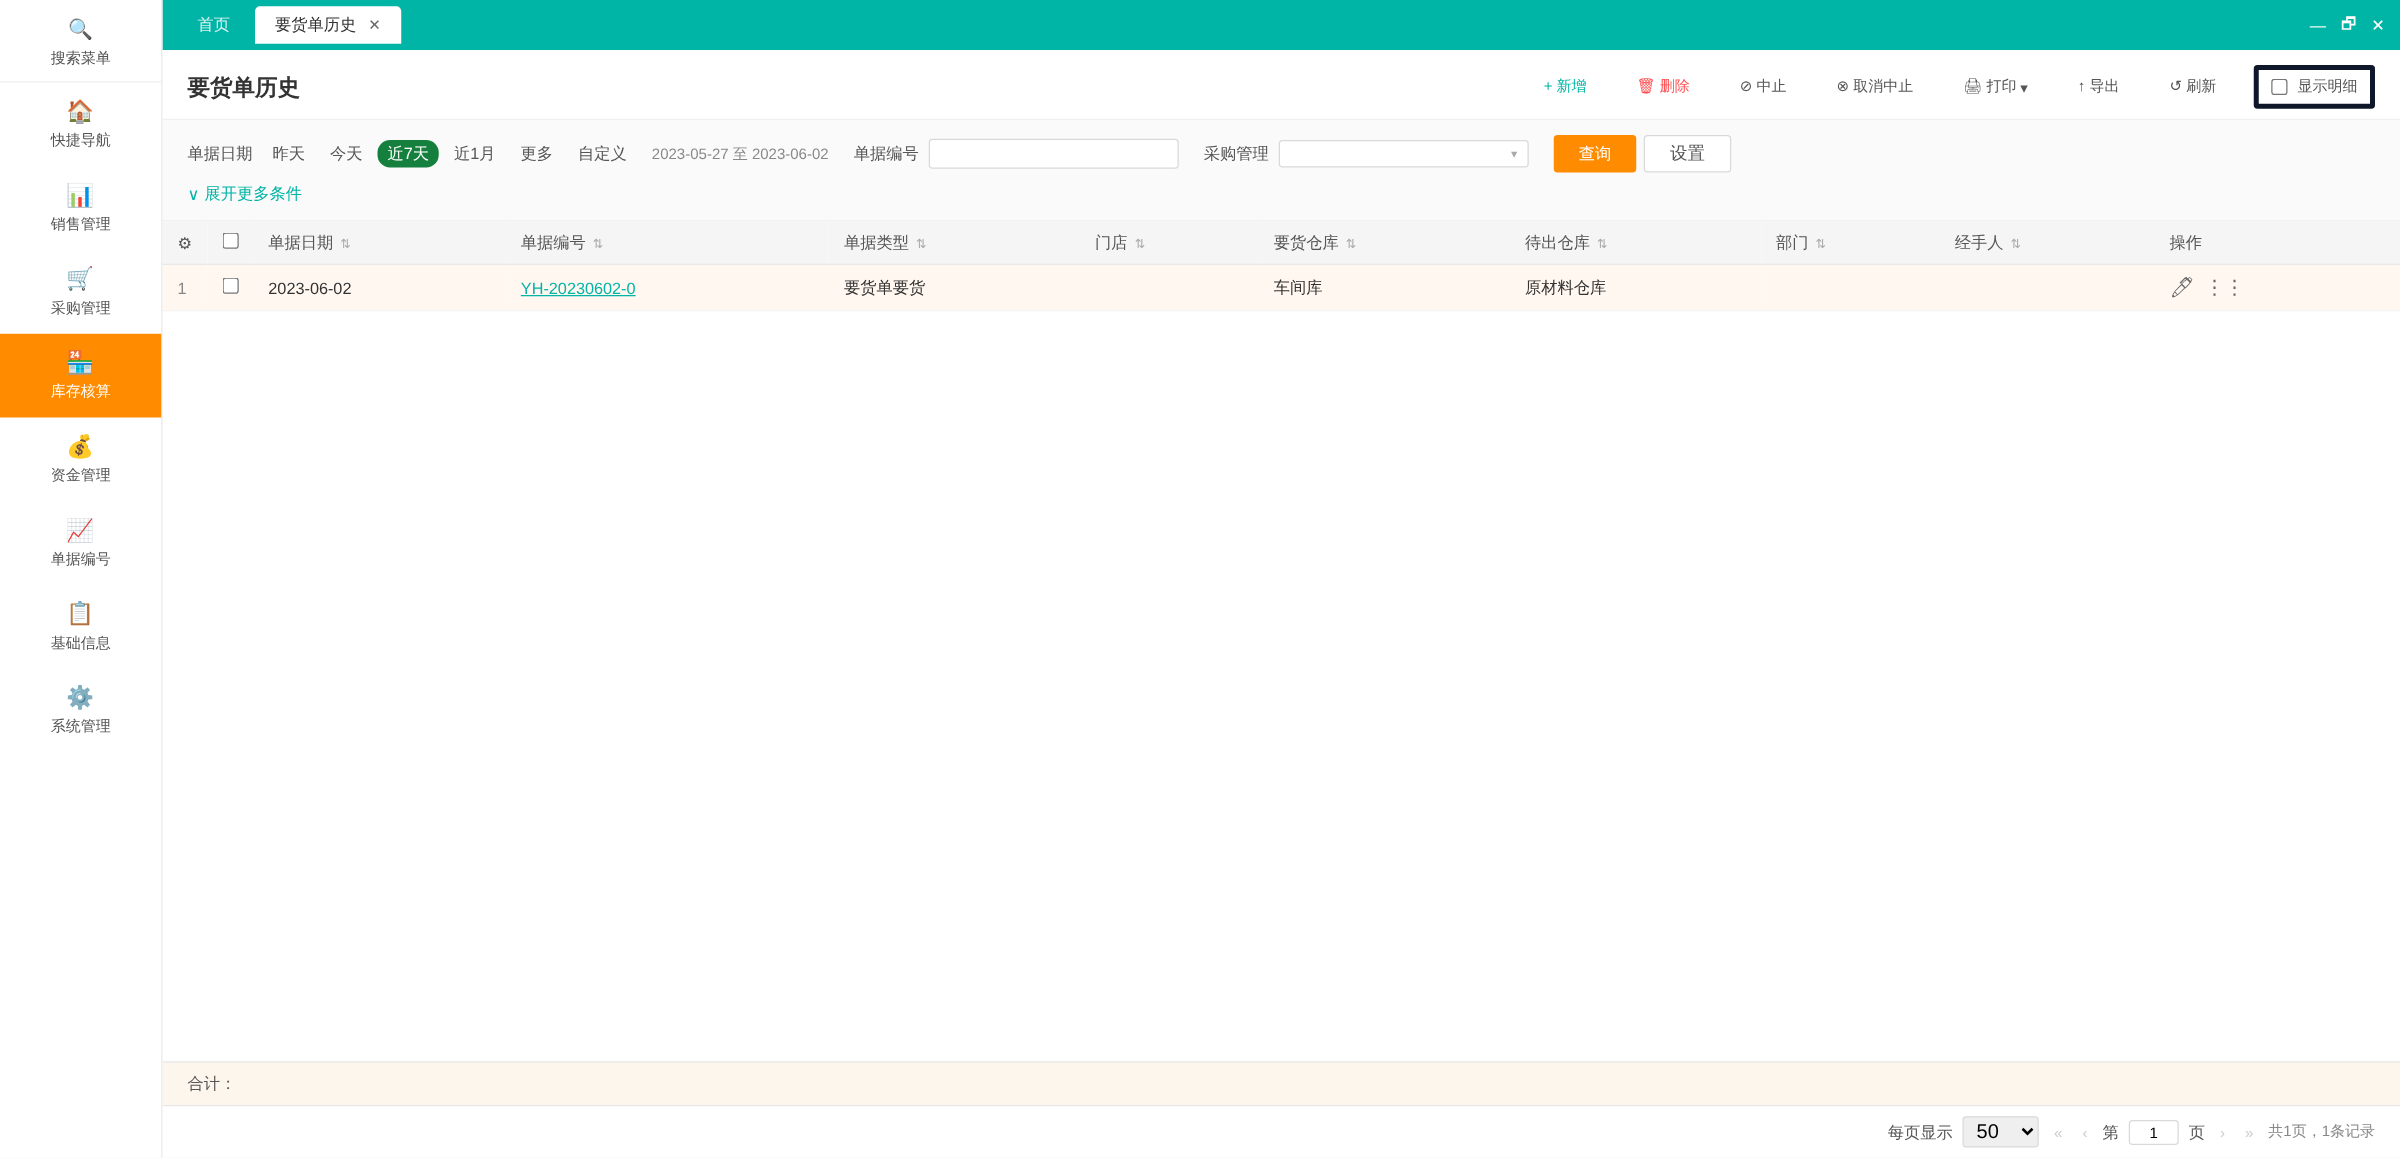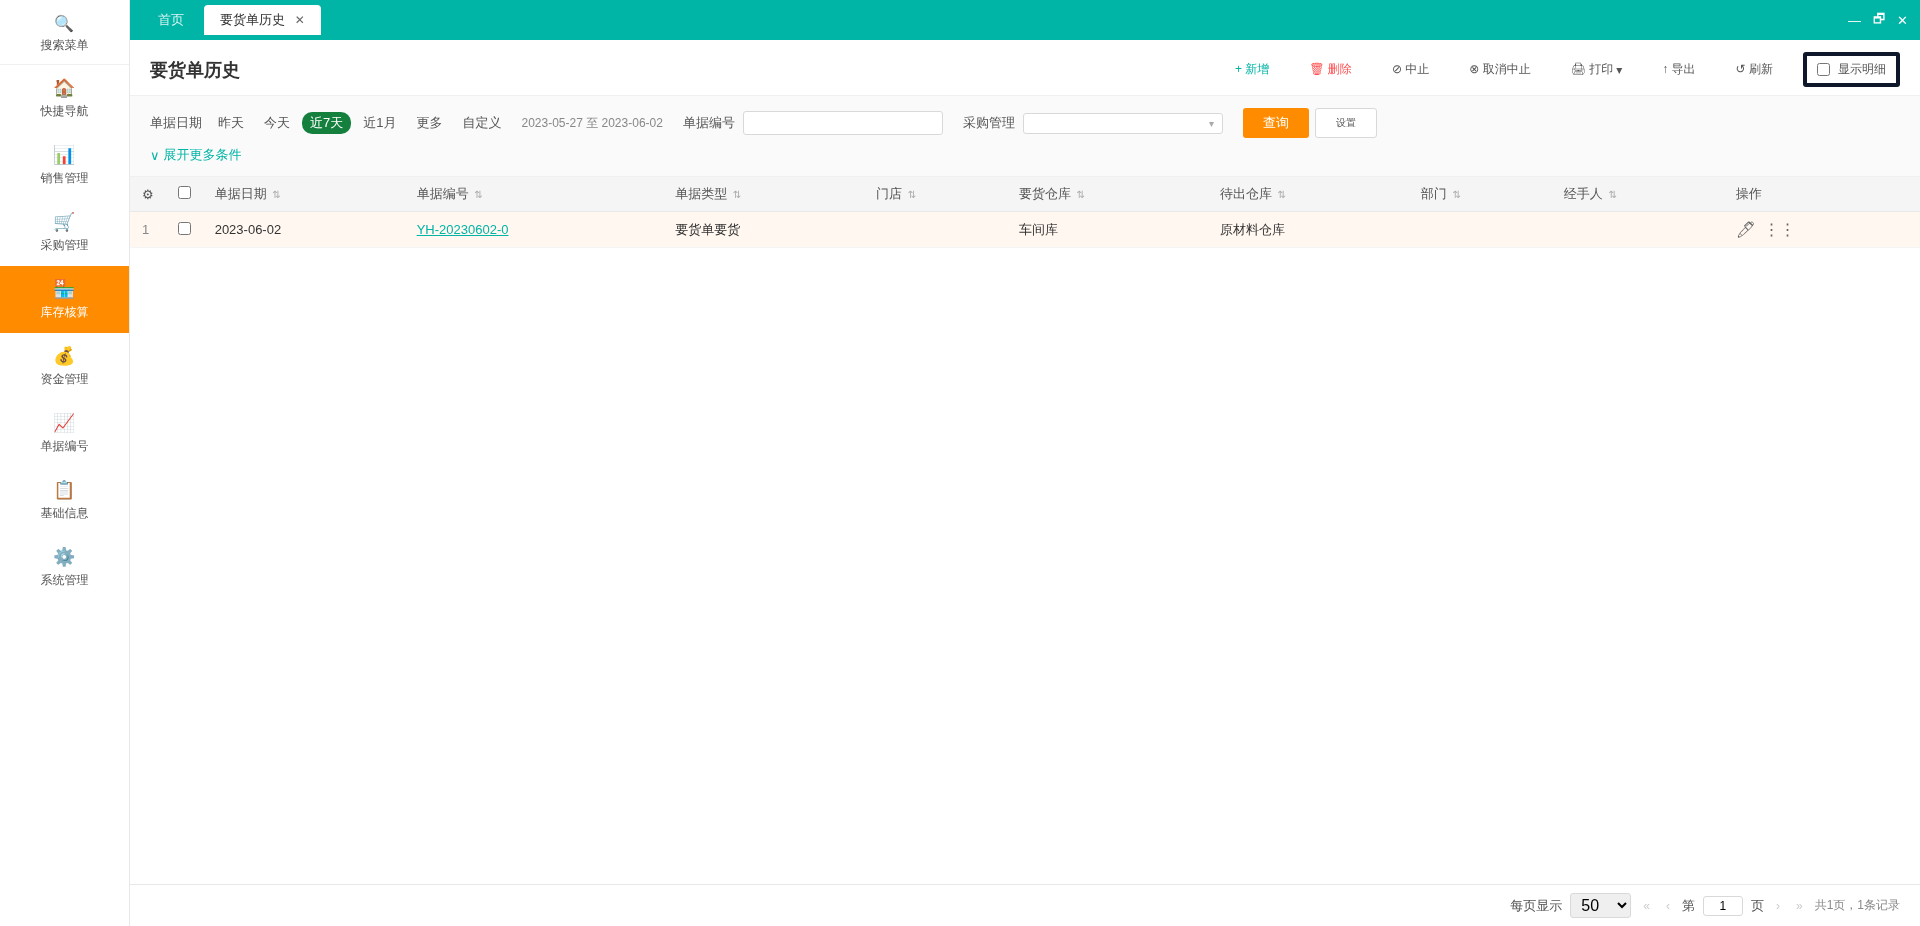--- a/index.html
+++ b/index.html
@@ -46,21 +46,21 @@
     .date-btn { padding: 2px 8px; border: none; background: none; cursor: pointer; color: #555; font-size: 13px; border-radius: 3px; }
     .date-btn.active { background: #15803d; color: #fff; border-radius: 10px; }
     .date-range { color: #888; font-size: 12px; margin-left: 4px; }
     .filter-input { border: 1px solid #d9d9d9; border-radius: 3px; padding: 4px 8px; font-size: 12px; width: 200px; outline: none; }
     .filter-select-wrap { display: flex; align-items: center; gap: 4px; border: 1px solid #d9d9d9; border-radius: 3px; padding: 4px 8px; min-width: 200px; background: #fff; }
     .filter-select-wrap .arrow { color: #aaa; font-size: 10px; margin-left: auto; }
     .expand-more { display: flex; align-items: center; gap: 4px; color: #00b4a6; cursor: pointer; font-size: 13px; margin-top: 8px; }
 
     
     .query-btn { background: #ff8c00; color: #fff; border: none; padding: 6px 20px; border-radius: 3px; cursor: pointer; font-size: 13px; }
-    .set-btn { background: #fff; color: #555; border: 1px solid #d9d9d9; padding: 5px 20px; border-radius: 3px; cursor: pointer; font-size: 10px; }
+    .set-btn { background: #fff; color: #555; border: 1px solid #d9d9d9; padding: 5px 20px; border-radius: 3px; cursor: pointer; font-size: 14px; }
     .action-buttons-right { display: flex; flex-direction: row; gap: 6px; }
 
     
     .table-area { flex: 1; overflow: auto; padding: 0; }
     table { width: 100%; border-collapse: collapse; }
     thead tr { background: #f5f5f5; }
     th { padding: 8px 12px; text-align: left; font-size: 13px; color: #555; font-weight: normal; border-bottom: 1px solid #e8e8e8; white-space: nowrap; }
     th .sort-icon { color: #aaa; font-size: 10px; margin-left: 2px; }
     td { padding: 8px 12px; font-size: 13px; color: #333; border-bottom: 1px solid #f5f5f5; white-space: nowrap; }
     tr.highlight-row td { background: #fff7f0; }
@@ -288,20 +288,23 @@
             <td></td>
             <td>
               <span class="op-icon">🖊</span>
               <span class="op-icon">⋮⋮</span>
             </td>
           </tr>
         </tbody>
       </table>
     </div>
 
+    <div class="table-footer">
+      <span class="footer-label">合计：</span>
+    </div>
 
     <div class="pagination">
       <span>每页显示</span>
       <select class="page-size-select">
         <option value="50">50</option>
         <option value="10">10</option>
         <option value="20">20</option>
         <option value="100">100</option>
       </select>
       <button class="pagination-btn" disabled="">«</button>

